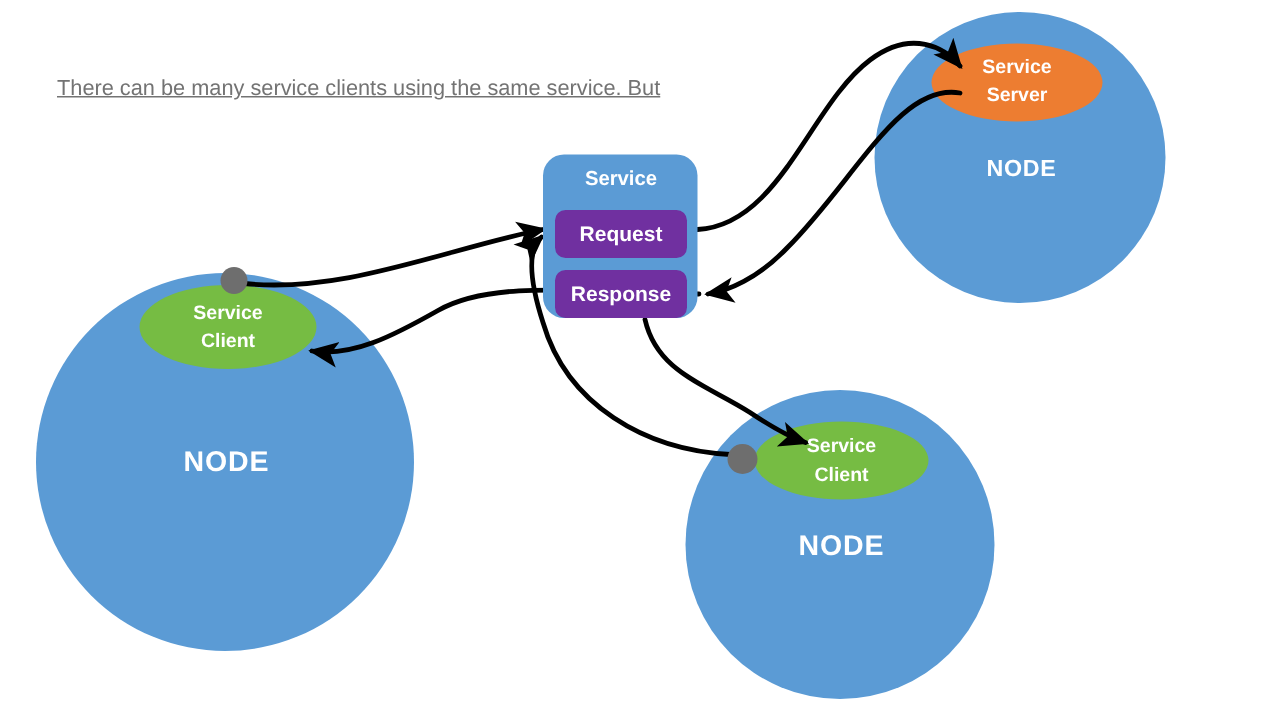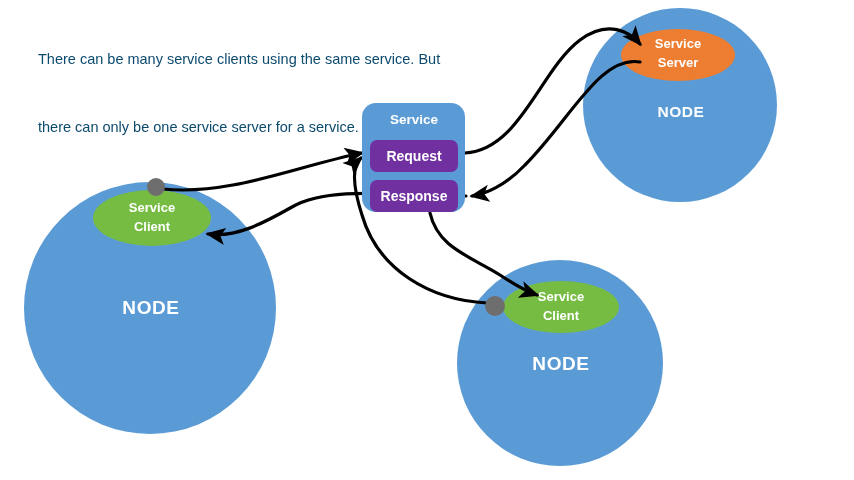--- a/index.html
+++ b/index.html
@@ -24,23 +24,24 @@
     width: 854px;
     height: 480px;
   }
   .caption-text {
     position: absolute;
     left: 38px;
     top: 26px;
     width: 440px;
     font-size: 14.5px;
     line-height: 1.55;
-    color: #0c4a6e;
+    color: #737373;
     font-family: "Liberation Sans", sans-serif;
     white-space: pre-line;
+    text-decoration: underline;
   }
   .svg-label {
     font-family: "Liberation Sans", sans-serif;
     font-weight: bold;
     fill: #ffffff;
     text-anchor: middle;
     dominant-baseline: middle;
   }
   .label-node {
     font-size: 19px;
@@ -121,16 +122,15 @@
 
       <rect x="370" y="180" width="88" height="32" rx="7" ry="7" fill="#7030A0"></rect>
       <text class="svg-label label-box" x="414" y="197">Response</text>
     </g>
 
   </svg>
 
   <div class="caption-text">
     <span>There can be many service clients using the same service. But</span>
     <br>
-    <span>there can only be one service server for a service.</span>
   </div>
 
 </div>
 
 </body></html>

